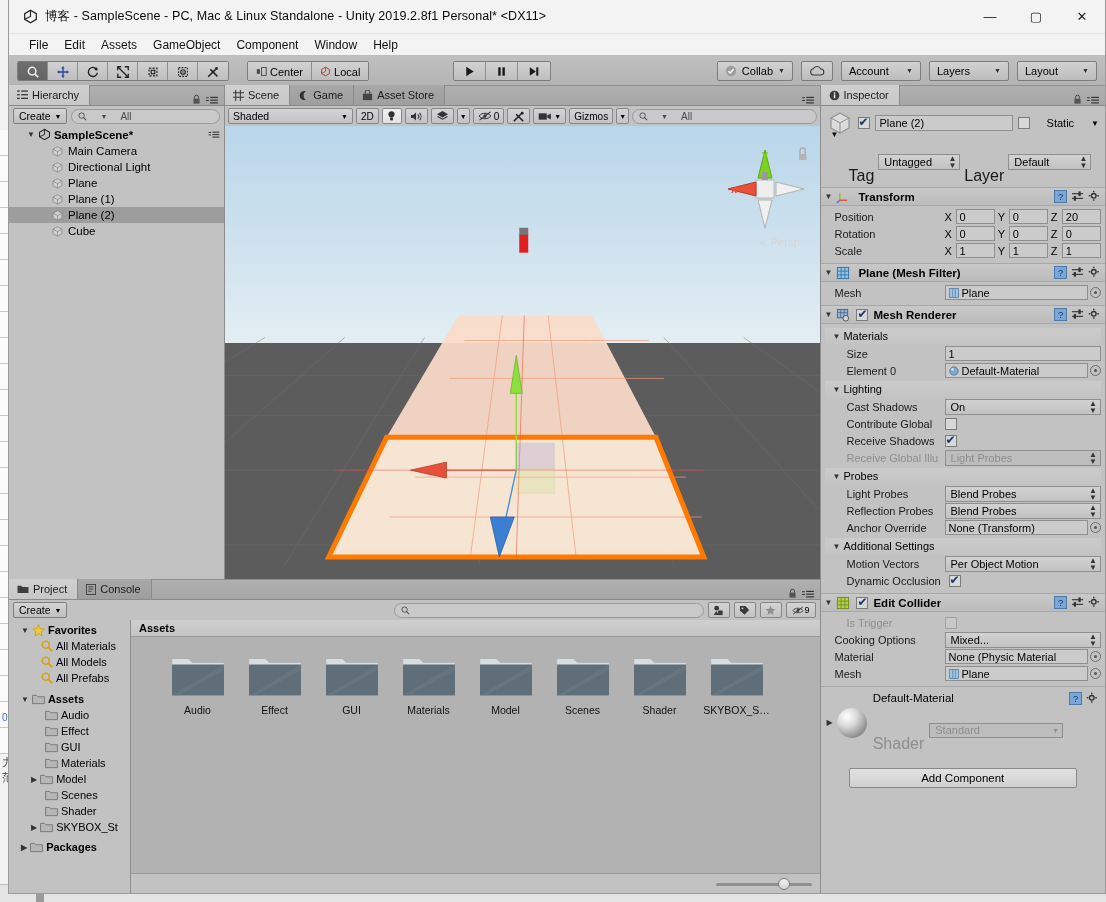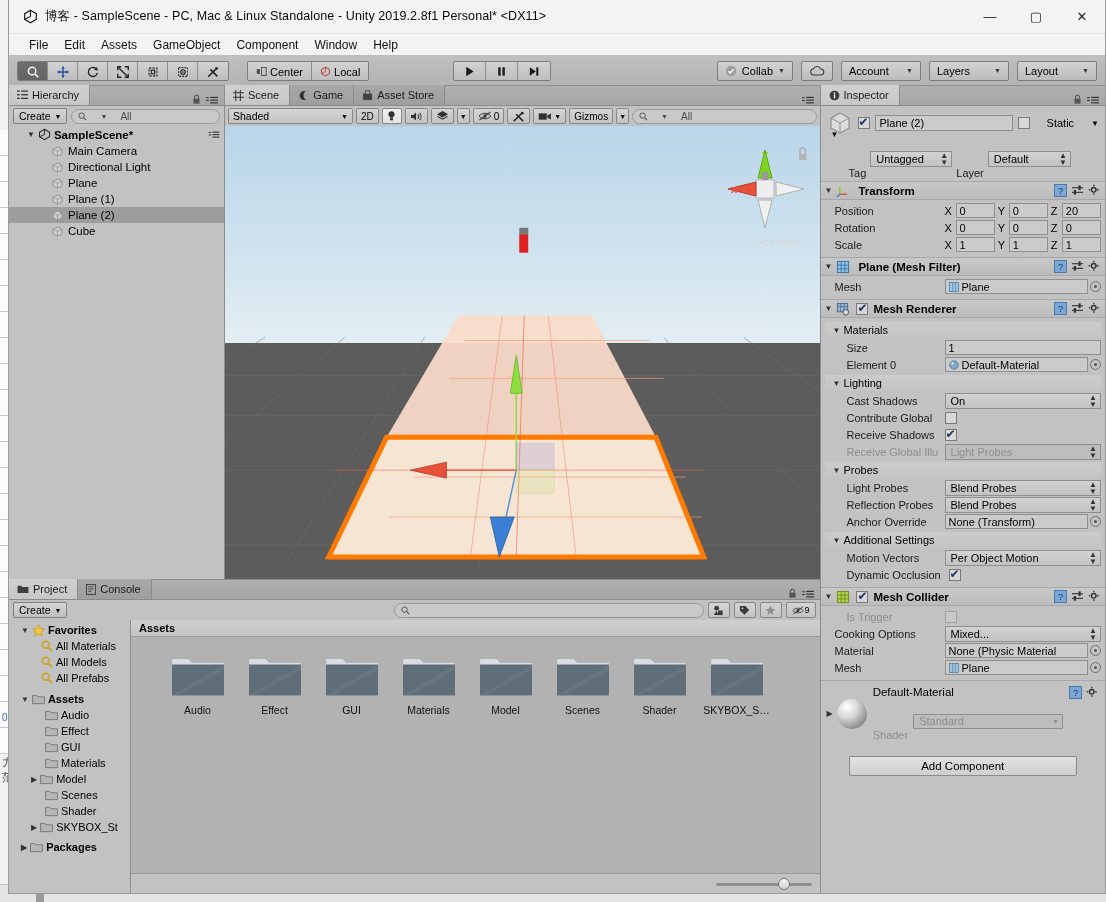--- a/index.html
+++ b/index.html
@@ -135,21 +135,21 @@
   #insp-body { flex:1; background:#c2c2c2; overflow:hidden; display:flex; flex-direction:column; }
   #insp-header { padding:4px 6px 2px 6px; }
   .insp-row1 { display:flex; align-items:center; gap:5px; }
   .cube-icon { width:26px; height:26px; position:relative; }
   .name-field { flex:1; height:16px; background:#cbcbcb; border:1px solid #8f8f8f; display:flex; align-items:center; padding:0 4px; font-size:11px; }
   .chk { width:12px; height:12px; border:1px solid #7b7b7b; background:#d8d8d8; position:relative; flex:none; }
   .chk.on::after { content:"✔"; position:absolute; left:0px; top:-3px; font-size:12px; color:#1b3a66; }
   .chk.dim { background:#c8c8c8; border-color:#a2a2a2; }
   .static-wrap { display:flex; align-items:center; gap:17px; font-size:11px; }
   .insp-row2 { display:flex; align-items:center; gap:4px; margin-top:3px; padding-left:22px; }
-  .lbl { font-size:11px; color:#1a1a1a;margin-top:28px; }
+  .lbl { font-size:16px; color:#1a1a1a;margin-top:28px; }
   .dd {
      height:16px; background:linear-gradient(#d2d2d2,#c2c2c2); border:1px solid #8f8f8f;
      display:flex; align-items:center; justify-content:space-between; padding:0 3px 0 5px; font-size:11px; }
   .dd .arrows { font-size:8px; color:#333; line-height:7px; text-align:center; }
   .dd.dim { color:#8e8e8e; background:#bdbdbd; }
 
   .comp-header { height:19px; background:linear-gradient(#c8c8c8,#bcbcbc); border-top:1px solid #a8a8a8;
      border-bottom:1px solid #a8a8a8; display:flex; align-items:center; gap:4px; padding:0 4px; }
   .comp-title { font-weight:bold; font-size:11.5px; margin-left:4px; }
   .comp-right { margin-left:auto; display:flex; align-items:center; gap:4px; }
@@ -1177,21 +1177,21 @@
           </div>
         </div>
 
         <div class="comp-header">
           <span class="tri">▼</span>
           <svg width="14" height="14" viewBox="0 0 15 15">
               <rect x="1.5" y="1.5" width="12" height="12" fill="#b4d24a" stroke="#6d8a20"></rect>
               <path d="M5.5 1.5 V13.5 M9.5 1.5 V13.5 M1.5 5.5 H13.5 M1.5 9.5 H13.5" stroke="#6d8a20" stroke-width="0.9"></path>
             </svg>
           <span class="chk on" style="margin-left:2px;"></span>
-          <span class="comp-title" style="margin-left:1px;">Mesh Collider</span>
+          <span class="comp-title" style="margin-left:1px;">Edit Collider</span>
           <span class="comp-right">
             <svg width="13" height="13" viewBox="0 0 14 14">
                 <rect x="0.5" y="0.5" width="13" height="13" fill="#7ba7d7" stroke="#4a74a8"></rect>
                 <text x="7" y="11" font-size="10" text-anchor="middle" fill="#13335c" font-family="Liberation Sans, sans-serif">?</text>
               </svg>
             <svg width="13" height="13" viewBox="0 0 14 14">
                 <line x1="1" y1="4" x2="13" y2="4" stroke="#333" stroke-width="1.2"></line>
                 <line x1="1" y1="9" x2="13" y2="9" stroke="#333" stroke-width="1.2"></line>
                 <rect x="8" y="1.5" width="2.4" height="5" fill="#333"></rect>
                 <rect x="3" y="6.5" width="2.4" height="5" fill="#333"></rect>

